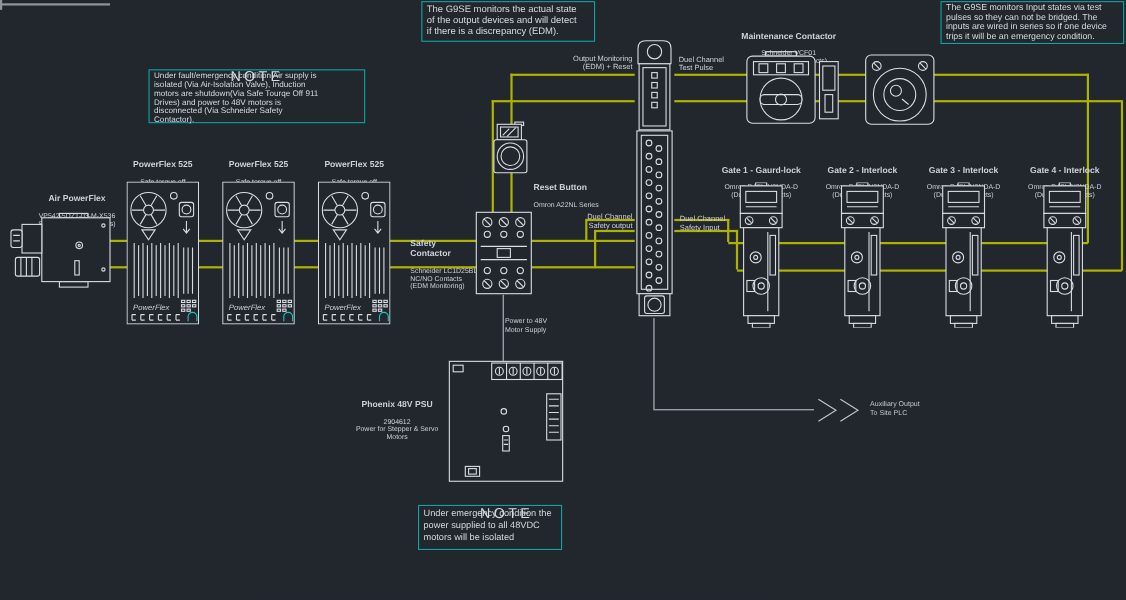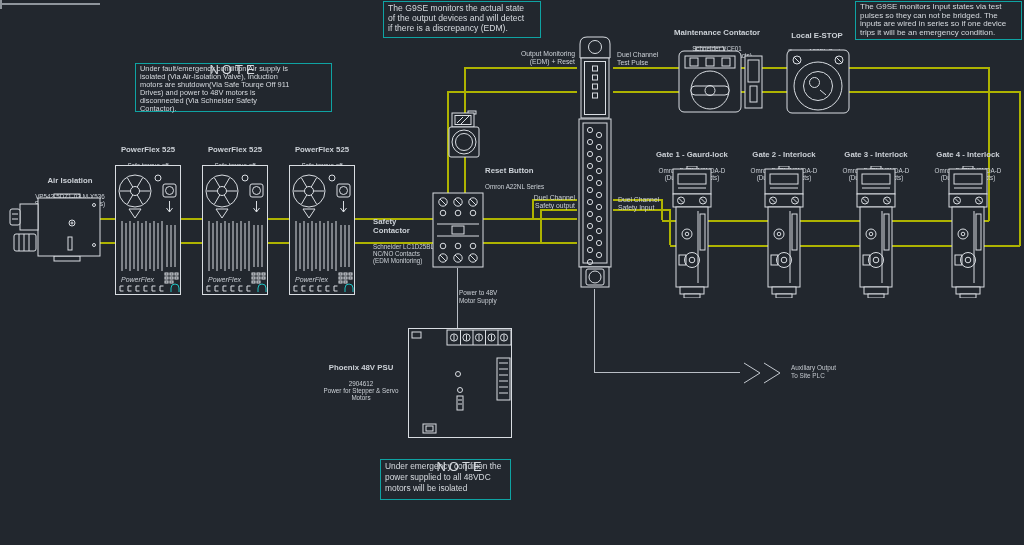--- a/index.html
+++ b/index.html
@@ -133,21 +133,21 @@
   <div class="note n3" style="left:855px;top:1px;width:167px;height:39px">The G9SE monitors Input states via test
 pulses so they can not be bridged. The
 inputs are wired in series so if one device
 trips it will be an emergency condition.</div>
   <div class="notetitle" style="left:395px;top:443px;width:131px">NOTE</div>
   <div class="note n4" style="left:380px;top:459px;width:131px;height:41px">Under emergency condition the
 power supplied to all 48VDC
 motors will be isolated</div>
 
   <div class="lbl" style="left:18px;top:169px;width:104px">
-    <span class="t">Air Isolation</span>
+    <span class="t">Air PowerFlex</span>
     <span class="s">VP542-5DZ1-03-M-X536
 SMC (Dual NC Contacts)</span>
   </div>
   <div class="lbl" style="left:115px;top:138px;width:66px">
     <span class="t">PowerFlex 525</span>
     <span class="s">Safe torque off
 (Dual Contact)</span>
   </div>
   <div class="lbl" style="left:202px;top:138px;width:66px">
     <span class="t">PowerFlex 525</span>
@@ -166,25 +166,20 @@
 (EDM Monitoring)</span>
   </div>
   <div class="lbl left" style="left:485px;top:127px;width:70px">
     <span class="t">Reset Button</span>
     <span class="s">Omron A22NL Series</span>
   </div>
   <div class="lbl" style="left:662px;top:21px;width:110px">
     <span class="t">Maintenance Contactor</span>
     <span class="s">Schneider VCF01
 (AUX Dual NO Contacts)</span>
-  </div>
-  <div class="lbl" style="left:772px;top:24px;width:90px">
-    <span class="t">Local E-STOP</span>
-    <span class="s">Omron A22EL Series
-(Dual NC Contacts)</span>
   </div>
   <div class="lbl" style="left:646px;top:143px;width:92px">
     <span class="t">Gate 1 - Gaurd-lock</span>
     <span class="s">Omron D4SL-N2NDA-D
 (Dual NC Contacts)</span>
   </div>
   <div class="lbl" style="left:738px;top:143px;width:92px">
     <span class="t">Gate 2 - Interlock</span>
     <span class="s">Omron D4SL-N2NDA-D
 (Dual NC Contacts)</span>

